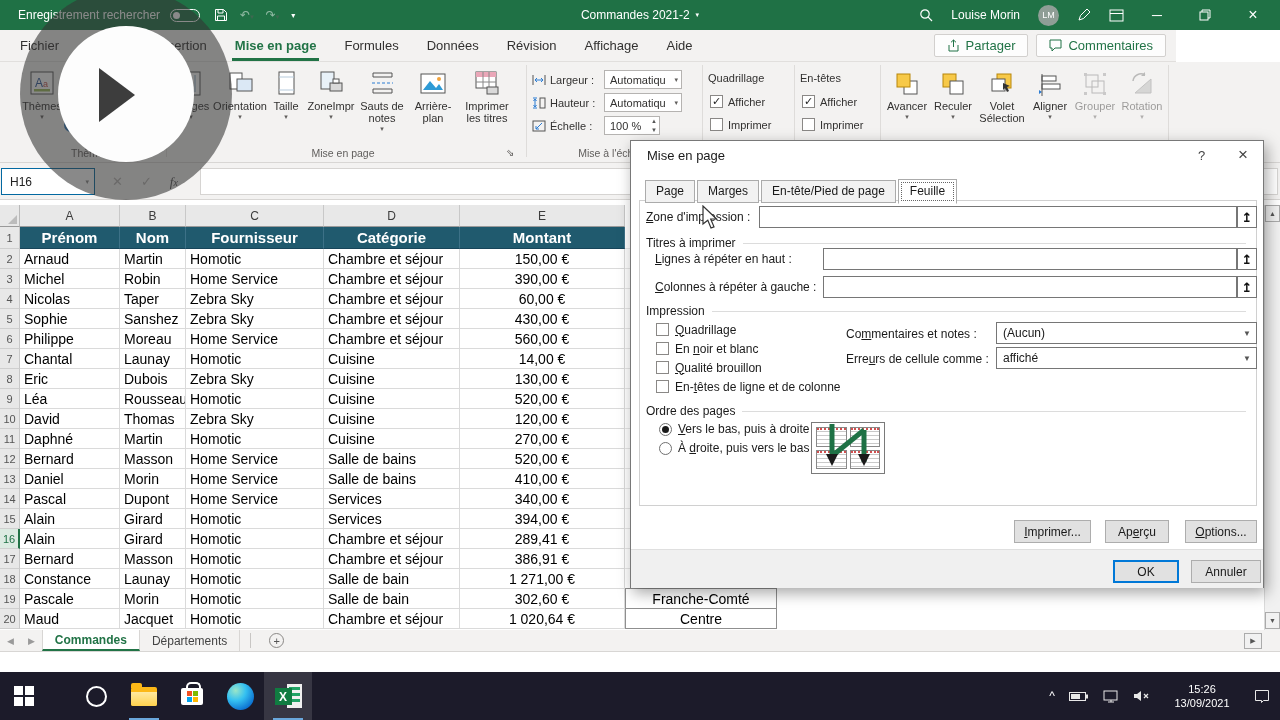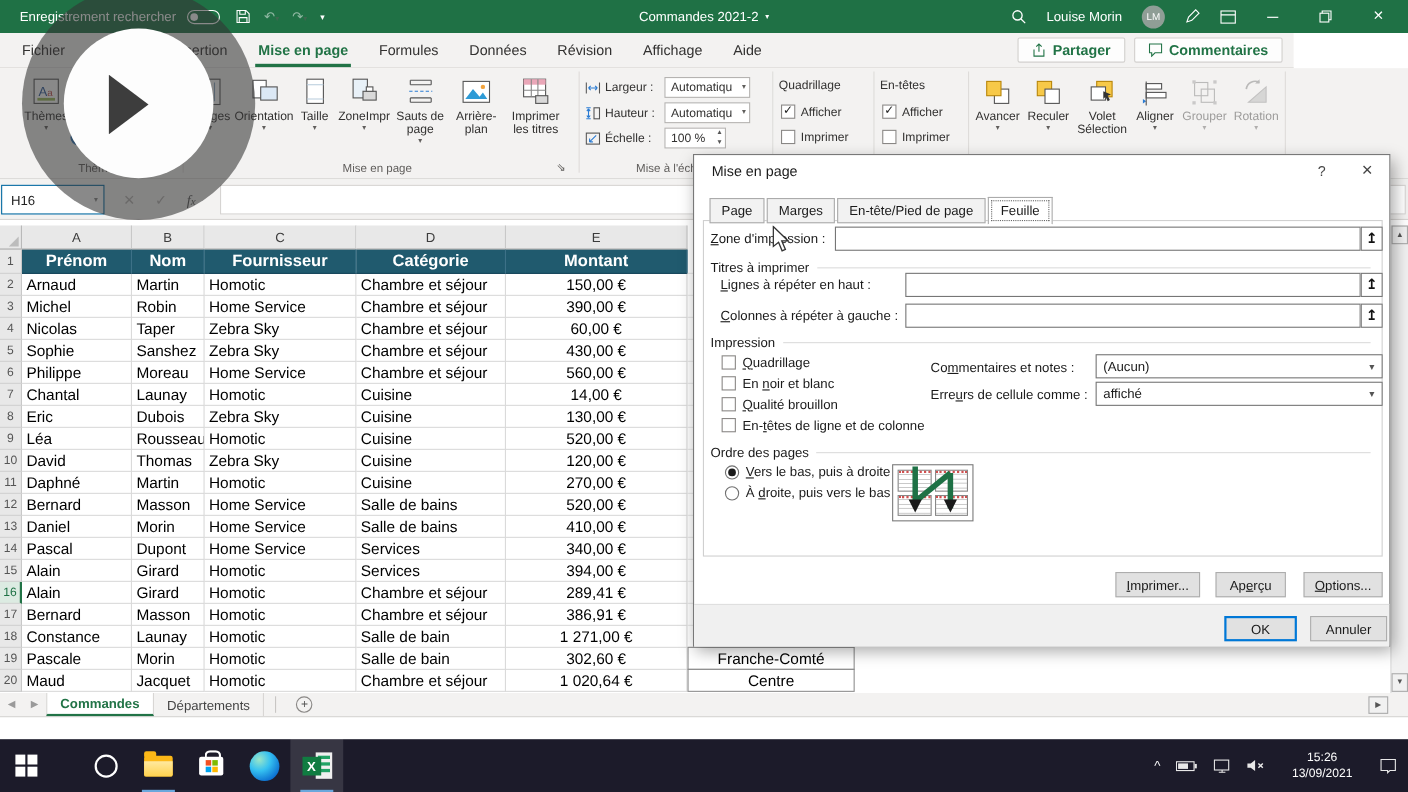--- a/index.html
+++ b/index.html
@@ -20,21 +20,21 @@
 .avatar{width:21px;height:21px;border-radius:50%;background:#8f9e96;color:#fff;font-size:9px;display:flex;align-items:center;justify-content:center}
 .winbtn{width:30px;text-align:center;font-size:14px}
 
 
 .tabrow{position:absolute;left:0;top:30px;width:1176px;height:32px;background:#f3f2f1;border-bottom:1px solid #e1dfdd}
 .rtabs{display:flex;height:100%;padding-left:6px}
 .rtab{padding:0 14px;display:flex;align-items:center;font-size:13px;color:#323130;position:relative}
 .rtab.active{color:#217346;font-weight:bold}
 .rtab.active::after{content:"";position:absolute;left:11px;right:11px;bottom:0;height:3px;background:#217346}
 .tabrow-btns{position:absolute;right:10px;top:4px;display:flex;gap:8px}
-.grnbtn{display:flex;align-items:center;gap:6px;background:#fdfdfd;border:1px solid #d2d0ce;border-radius:2px;color:#217346;font-size:13px;font-weight:bold;padding:3px 12px}
+.grnbtn{display:flex;align-items:center;gap:6px;background:#fdfdfd;border:1px solid #d2d0ce;border-radius:2px;color:#217346;font-size:13px;font-weight:normal;padding:3px 12px}
 
 
 .ribbon{position:absolute;left:0;top:62px;width:1280px;height:101px;background:#f3f2f1;border-bottom:1px solid #d8d6d4}
 .rsep{position:absolute;top:3px;height:92px;width:1px;background:#dedcda}
 .rgl{position:absolute;top:85px;font-size:10.5px;color:#605e5c;text-align:center;white-space:nowrap}
 .rbtn{position:absolute;top:5px;display:flex;flex-direction:column;align-items:center;text-align:center;font-size:11px;color:#323130;line-height:12px}
 .rbtn .ric{height:30px;display:flex;align-items:flex-end;justify-content:center;margin-bottom:3px}
 .chev{font-size:7px;color:#605e5c;line-height:9px}
 .scale-row{position:absolute;left:532px;display:flex;align-items:center;gap:4px;font-size:11px;color:#323130}
 .combo{width:78px;height:19px;border:1px solid #b5b3b1;background:#fff;display:flex;align-items:center;justify-content:space-between;padding:0 3px 0 5px;font-size:11px;white-space:nowrap;overflow:hidden}
@@ -304,21 +304,21 @@
         <span class="chev">▾</span>
     </div>
     <div class="rbtn" style="left:356px;width:52px">
       <span class="ric">
           <svg width="27" height="27" viewBox="0 0 27 27">
             <path d="M4 3h19M4 7h19" stroke="#555" fill="none"></path>
             <path d="M4 3v4M23 3v4M4 19h19M4 23h19M4 19v4M23 19v4" stroke="#555" fill="none"></path>
             <line x1="3" y1="13" x2="24" y2="13" stroke="#2b7cd3" stroke-dasharray="3 2"></line>
           </svg>
         </span>
-      <span>Sauts de page</span>
+      <span>Sauts de notes</span>
         <span class="chev">▾</span>
     </div>
     <div class="rbtn" style="left:408px;width:50px">
       <span class="ric">
           <svg width="28" height="26" viewBox="0 0 28 26">
             <rect x="2" y="3" width="24" height="19" fill="#fff" stroke="#555"></rect>
             <path d="M4 19l7-9 6 7 3-4 4 6z" fill="#2e9bd6"></path>
             <circle cx="20" cy="8" r="2" fill="#f2a33c"></circle>
           </svg>
         </span>

